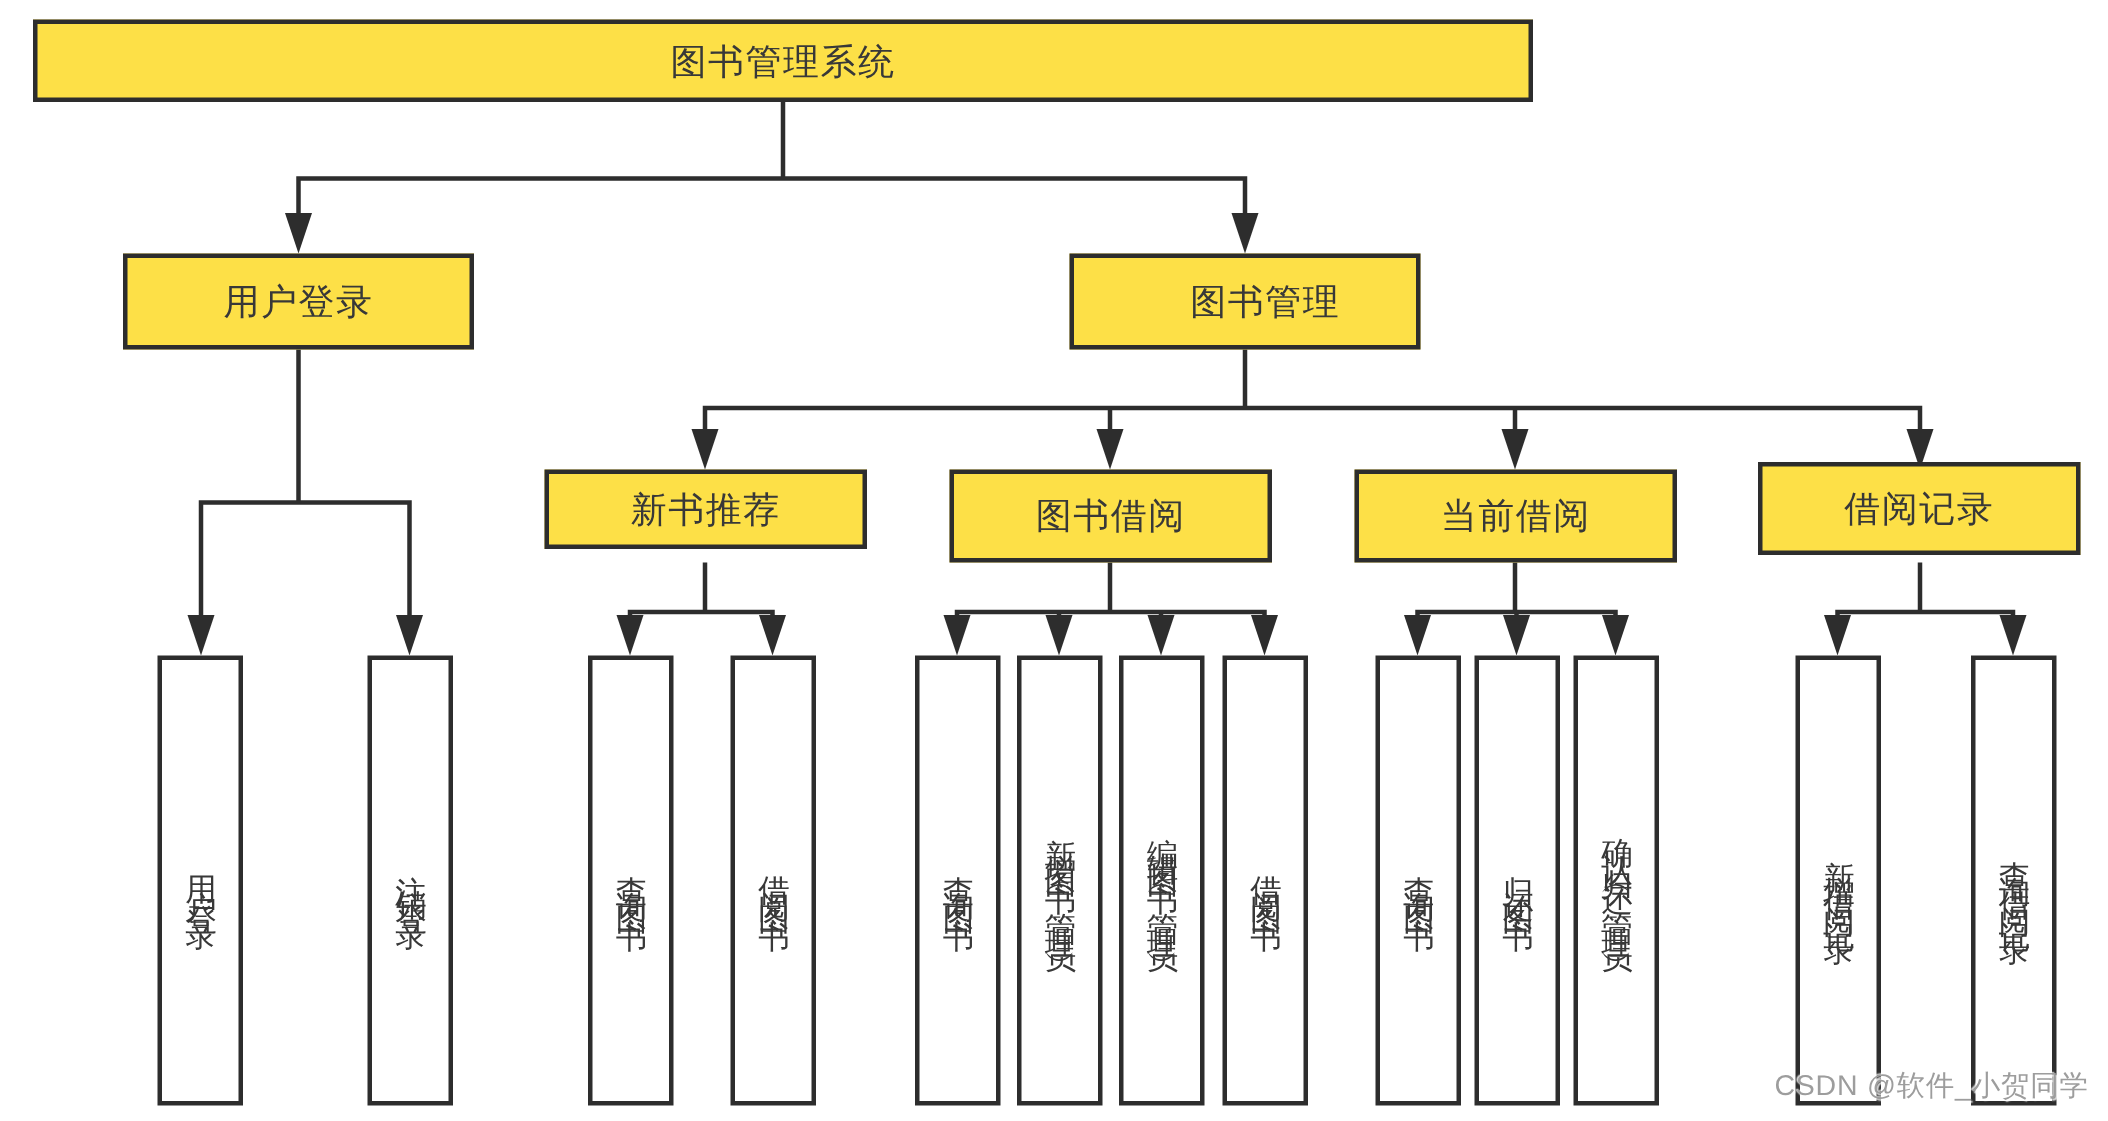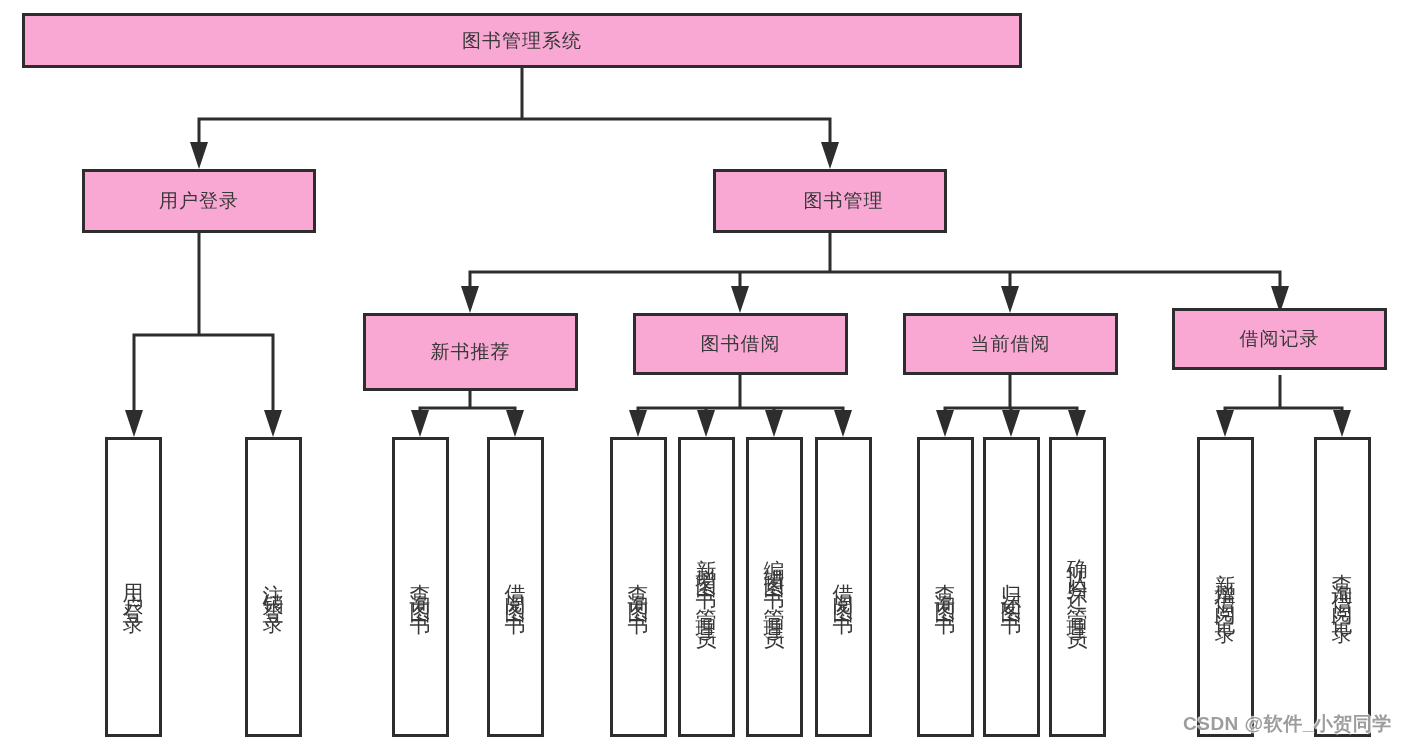--- a/index.html
+++ b/index.html
@@ -17,26 +17,26 @@
   }
   #connectors {
     position: absolute;
     left: 0; top: 0;
     width: 1405px; height: 747px;
   }
   .node {
     position: absolute;
     box-sizing: border-box;
     border: 3px solid #2d2d2d;
-    background: #f9a8d4;
+    background: #fde047;
     display: flex;
     align-items: center;
     justify-content: center;
     color: #383838;
-    font-size: 19px;
+    font-size: 24px;
     letter-spacing: 1px;
     white-space: nowrap;
     z-index: 2;
   }
   .leaf {
     position: absolute;
     box-sizing: border-box;
     border: 3px solid #2d2d2d;
     background: #ffffff;
     display: flex;
@@ -56,21 +56,20 @@
   .watermark {
     position: absolute;
     left: 1183px;
     top: 711px;
     font-size: 19px;
     color: #9d9d9d;
     letter-spacing: 0.5px;
     white-space: nowrap;
     z-index: 3;
     text-shadow: 1px 1px 1px rgba(255,255,255,0.9), -1px -1px 1px rgba(255,255,255,0.9);
-    font-weight: bold;
   }
 </style>
 </head>
 <body>
 
 <div id="canvas">
 
   <svg id="connectors" viewBox="0 0 1405 747" xmlns="http://www.w3.org/2000/svg">
     <g stroke="#2d2d2d" stroke-width="3" fill="none">
 
@@ -115,21 +114,21 @@
     <span>图书管理系统</span>
   </div>
 
   <div class="node" style="left:82px; top:169px; width:234px; height:64px;">
     <span>用户登录</span>
   </div>
   <div class="node" style="left:713px; top:169px; width:234px; height:64px;padding-left:27px;">
     <span>图书管理</span>
   </div>
 
-  <div class="node" style="left:363px; top:313px; width:215px; height:78px;">
+  <div class="node" style="left:363px; top:313px; width:215px; height:53px;">
     <span>新书推荐</span>
   </div>
   <div class="node" style="left:633px; top:313px; width:215px; height:62px;">
     <span>图书借阅</span>
   </div>
   <div class="node" style="left:903px; top:313px; width:215px; height:62px;">
     <span>当前借阅</span>
   </div>
   <div class="node" style="left:1172px; top:308px; width:215px; height:62px;">
     <span>借阅记录</span>

